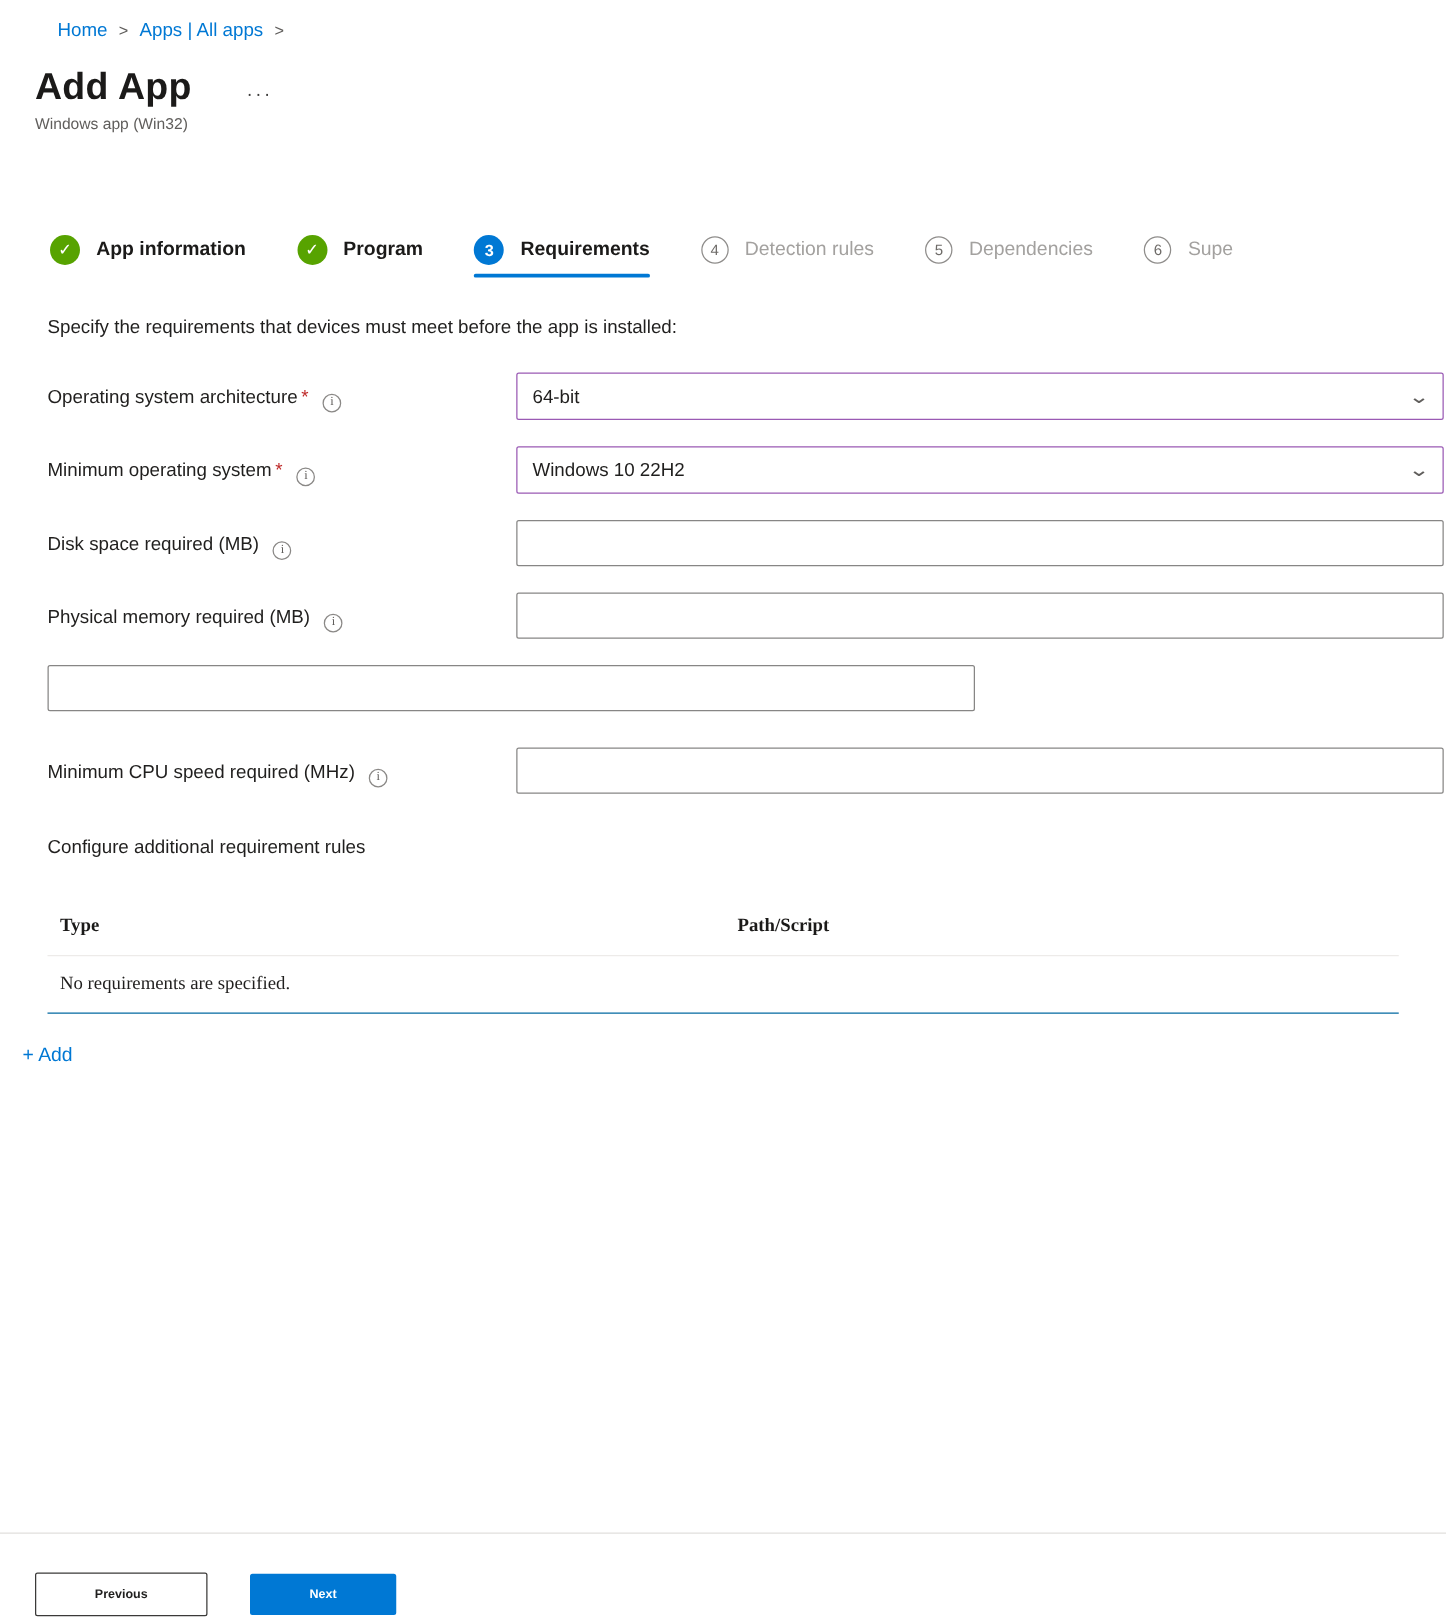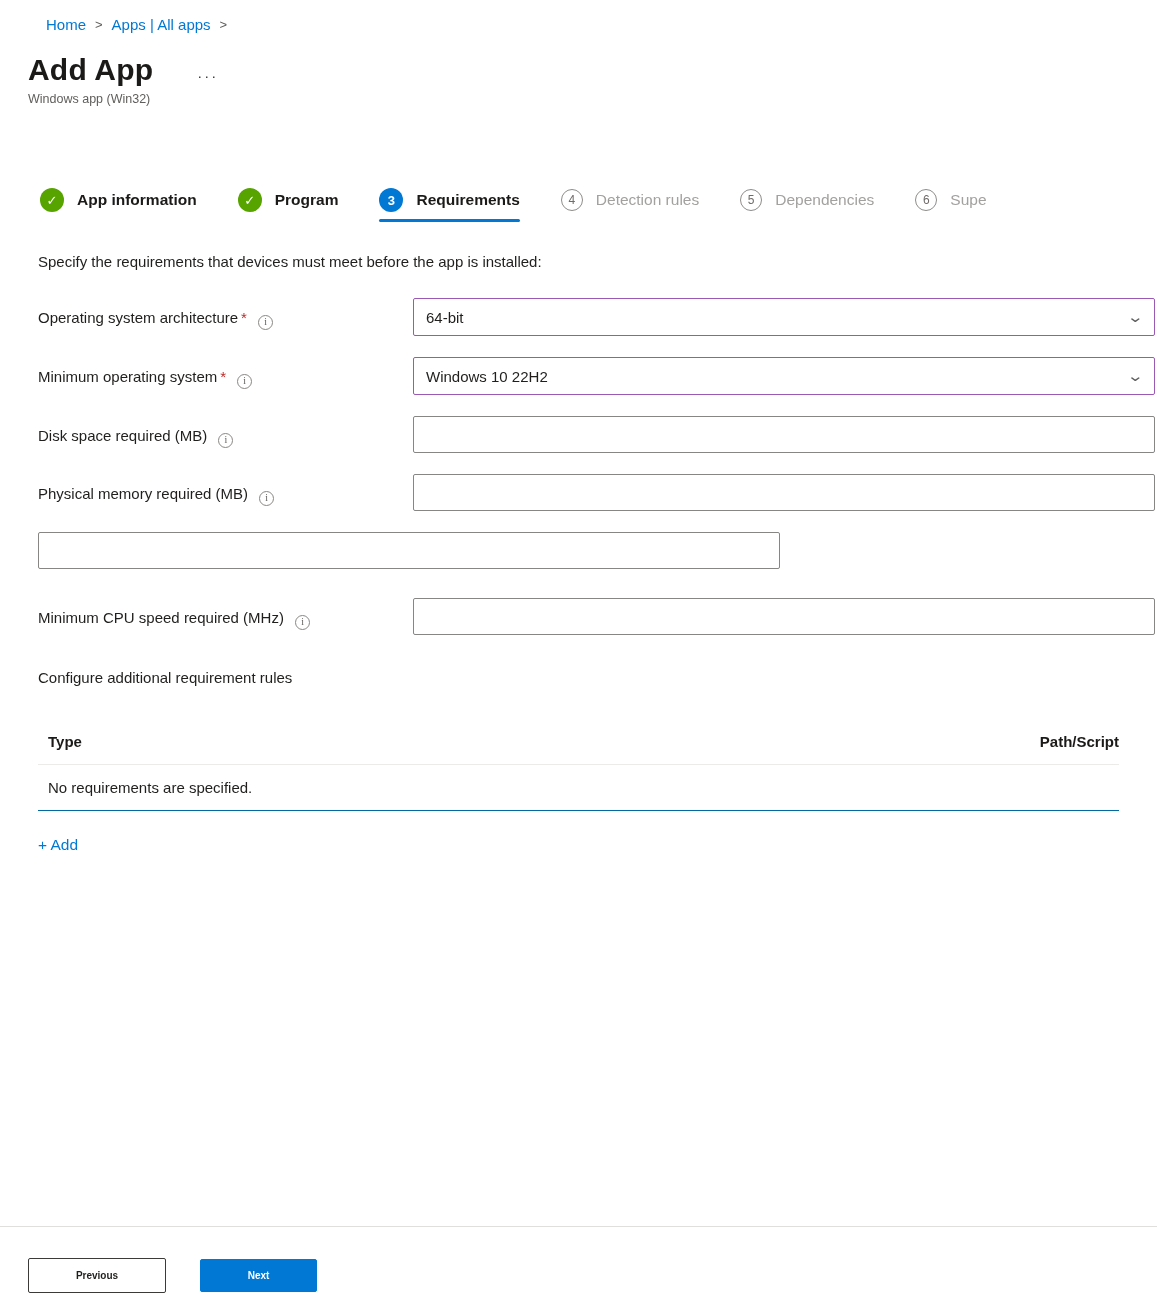--- a/index.html
+++ b/index.html
@@ -69,28 +69,28 @@
   .combobox .chevron { margin-left: auto; color: #605e5c; font-size: 15px; transform: scaleX(1.4); }
   .text-input {
     height: 37px; width: 100%; border: 1px solid #878685; border-radius: 2px;
     padding: 0 10px; font-size: 15px; font-family: inherit; color: #201f1e; background: #fff;
   }
   .row-gap-lg { margin-top: 29px; }
 
   .section-heading { margin: 34px 0 0 38px; font-size: 15px; color: #201f1e; }
 
   
-  .rules-table { margin: 47px 38px 0 38px; }
+  .rules-table { margin: 47px 38px 0 38px; font-family: Liberation Serif, serif; }
   .table-header { display: flex; font-weight: 700; font-size: 15px; padding: 0 0 14px 10px; color: #1b1a19; }
   .col-type { width: 542px; flex: none; }
-  .col-path { flex: 1; text-align: right; }
+  .col-path { flex: 1; }
   .empty-row { padding: 14px 0 14px 10px; font-size: 15px; color: #201f1e; border-bottom: 1px solid #0369a1; }
   .thead-wrap { border-bottom: 1px solid #edebe9; }
 
-  .add-link { display: inline-block; margin: 25px 0 0 38px; color: #0078d4; font-size: 15.5px; text-decoration: none; cursor: pointer; }
+  .add-link { display: inline-block; margin: 25px 0 0 18px; color: #0078d4; font-size: 15.5px; text-decoration: none; cursor: pointer; }
 
   
   .footer {
     position: absolute; left: 0; right: 0; bottom: 0; height: 72px;
     border-top: 1px solid #e1dfdd; background: #fff;
   }
   .btn { position: absolute; top: 31px; height: 35px; border-radius: 2px; font-size: 10px; font-weight: 600; font-family: inherit; cursor: pointer; }
   .btn-previous { left: 28px; width: 138px; background: #fff; border: 1px solid #3b3a39; color: #201f1e; }
   .btn-next { left: 200px; width: 117px; height: 33px; top: 32px; background: #0078d4; border: 1px solid #0078d4; color: #fff; }
 </style>

